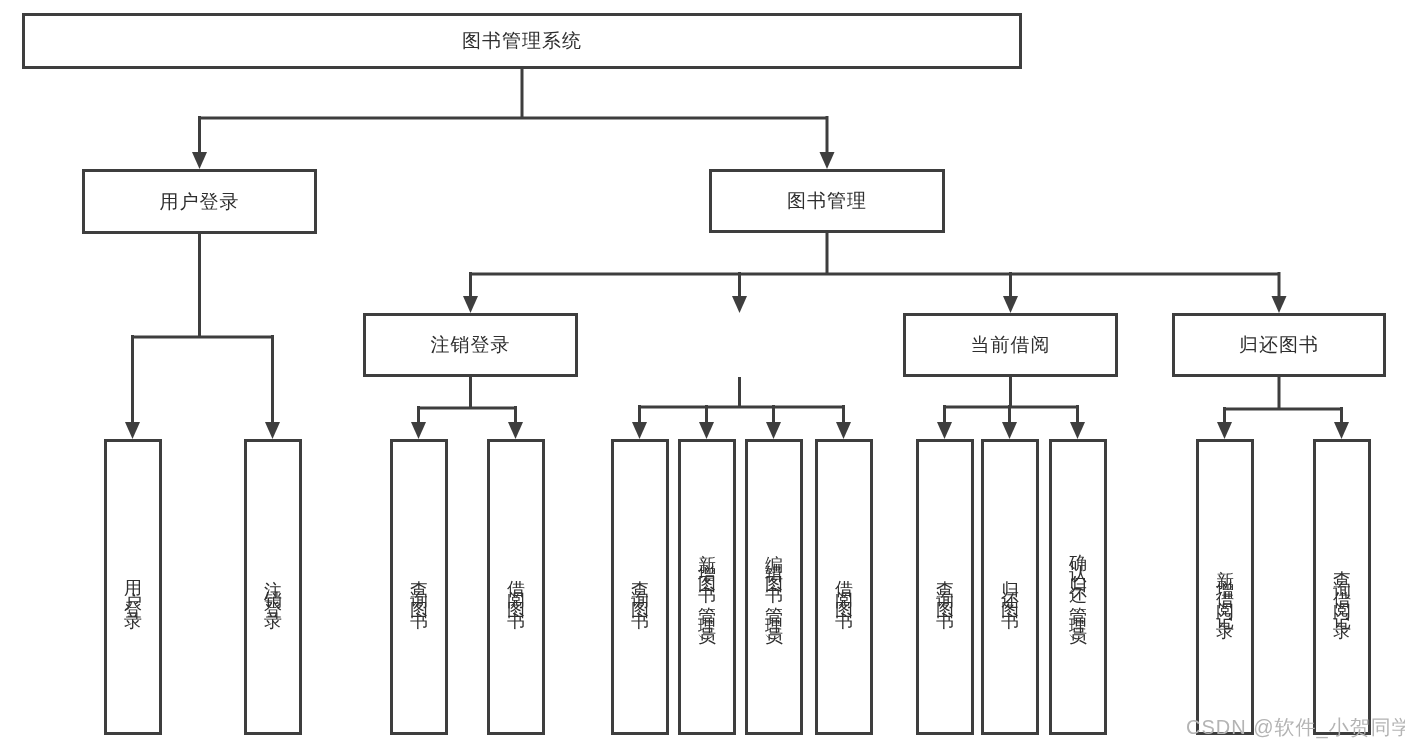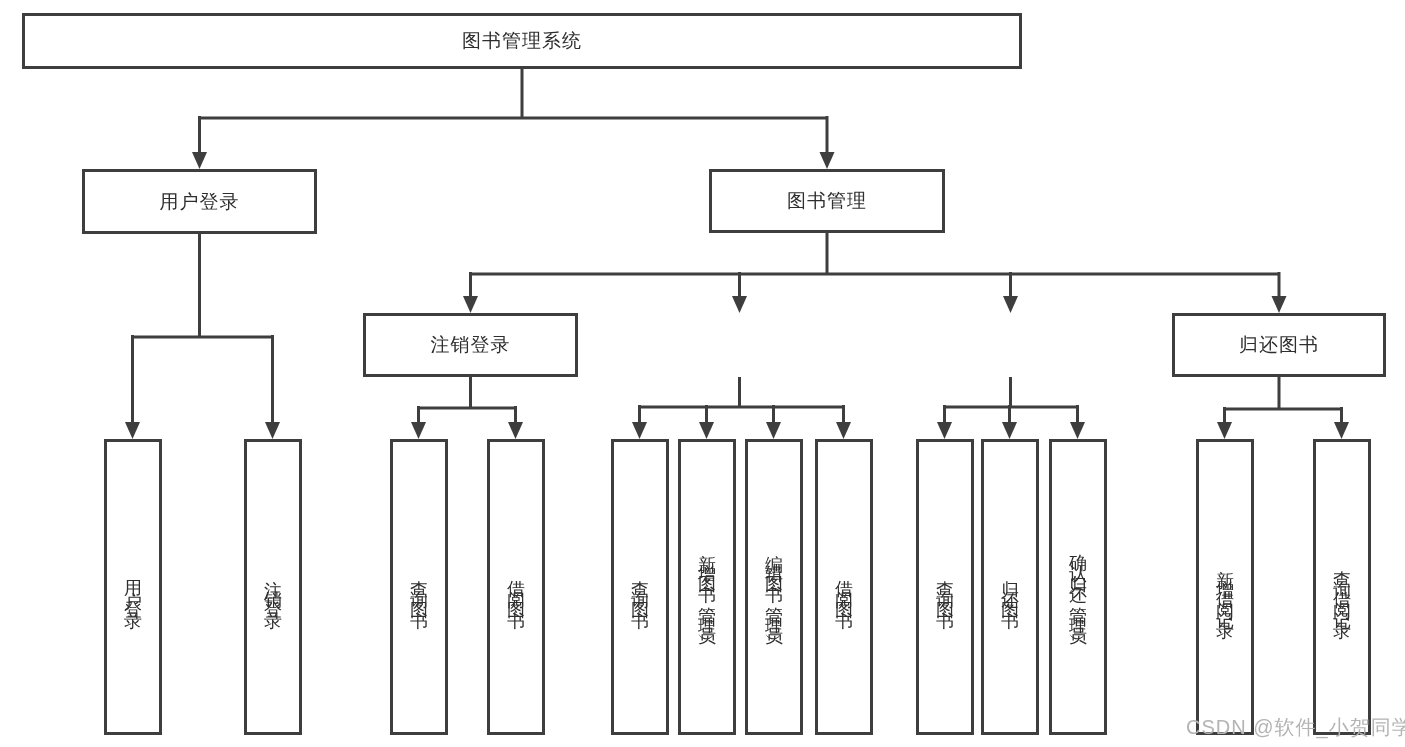--- a/index.html
+++ b/index.html
@@ -129,20 +129,23 @@
   <div class="box" style="left:82px;top:169px;width:235px;height:65px;">
     <span class="hlabel">用户登录</span>
   </div>
   <div class="box" style="left:709px;top:169px;width:236px;height:64px;">
     <span class="hlabel">图书管理</span>
   </div>
 
   <div class="box" style="left:363px;top:313px;width:215px;height:64px;">
     <span class="hlabel">注销登录</span>
   </div>
+  <div class="box" style="left:903px;top:313px;width:215px;height:64px;">
+    <span class="hlabel">当前借阅</span>
+  </div>
   <div class="box" style="left:1172px;top:313px;width:214px;height:64px;">
     <span class="hlabel">归还图书</span>
   </div>
 
   <div class="box leaf" style="left:104px;">
     <span class="vtext">用户登录</span>
   </div>
   <div class="box leaf" style="left:244px;">
     <span class="vtext">注销登录</span>
   </div>

